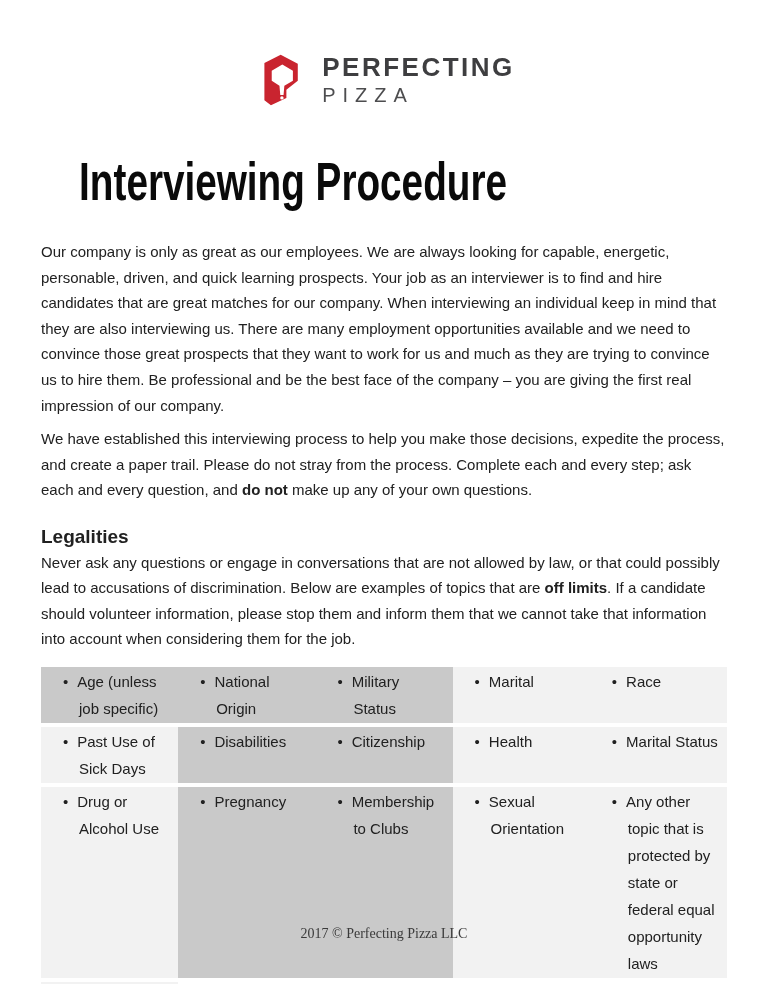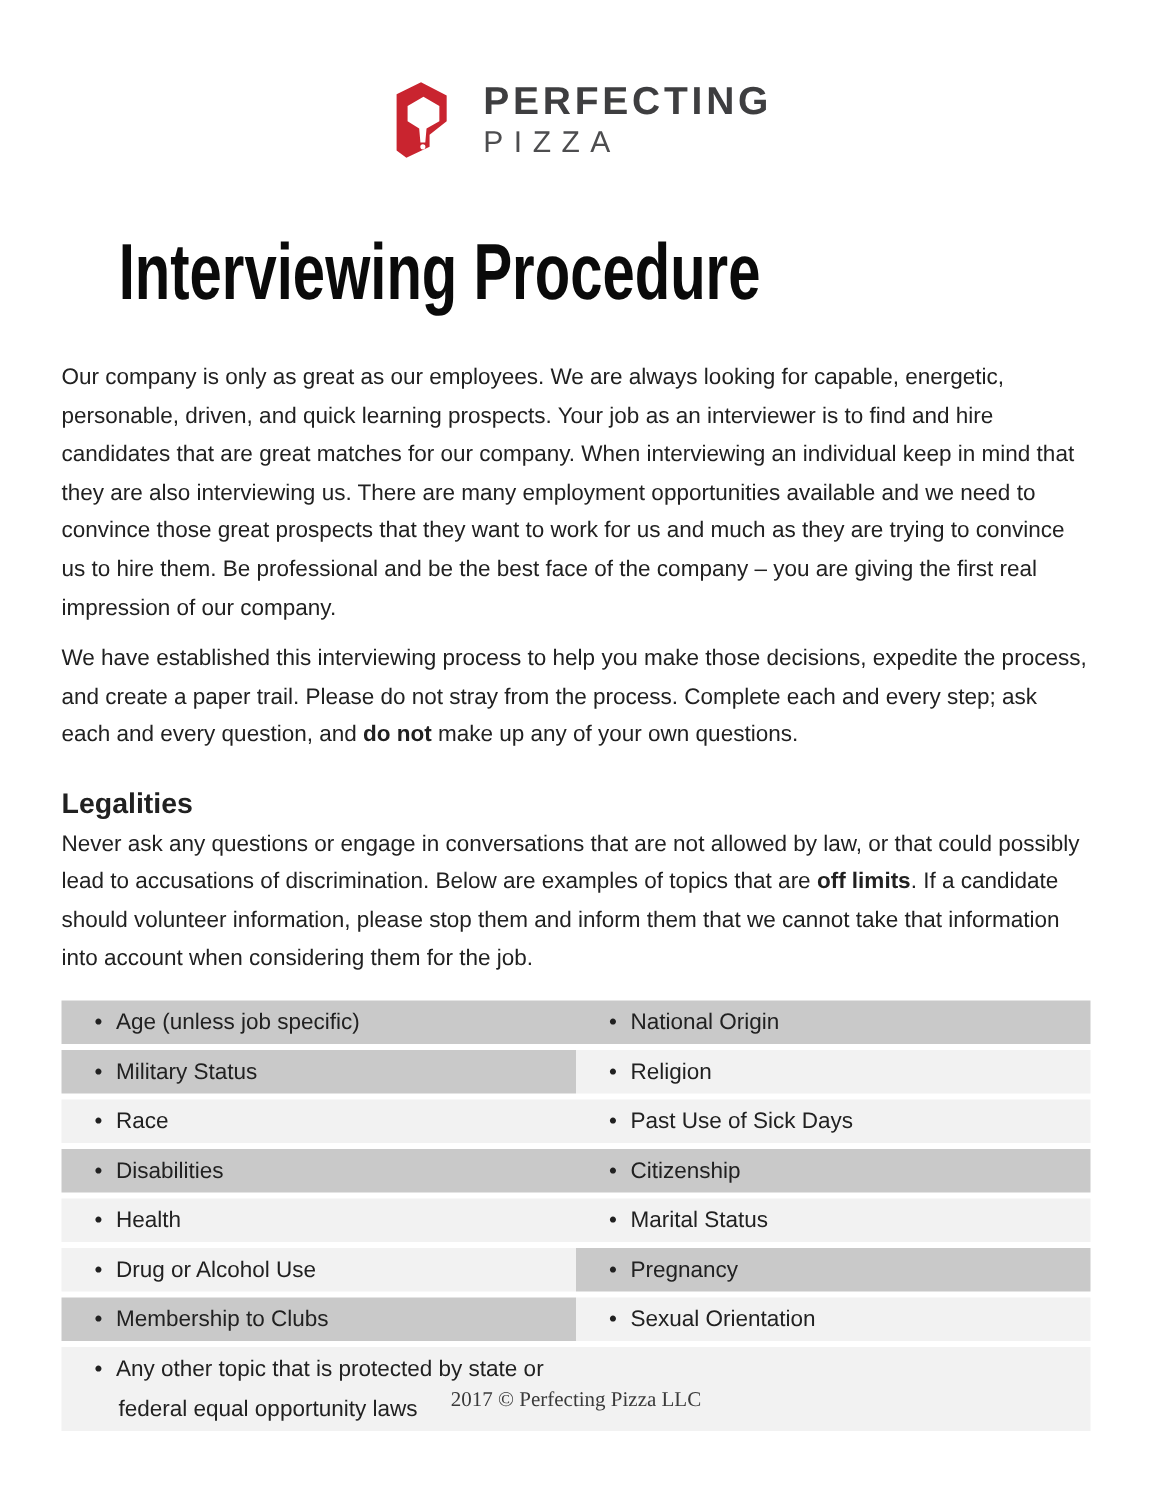--- a/index.html
+++ b/index.html
@@ -58,21 +58,21 @@
   .heading{
     margin-top:21px;
     font-size:19px;line-height:25.6px;font-weight:bold;color:var(--text);
   }
   strong{font-weight:bold;}
 
   
   .topic-table{
     margin-top:15px;
     display:grid;
-    grid-template-columns:repeat(2,1fr);
+    grid-template-columns:repeat(5,1fr);
     gap:4px 0;
   }
   .cell{
     font-size:15px;line-height:27px;
     padding:1px 8px 1px 38px;
     text-indent:-16px;
   }
   .cell::before{content:"\2022";margin-right:9px;}
   .cell.empty::before{content:"";margin-right:0;}
   .row-dark{background:var(--table-row-dark);}
@@ -114,21 +114,21 @@
 
     <div class="heading">Legalities</div>
 
     <p class="para"><span>Never ask any questions or engage in conversations that are not allowed by law, or that could possibly lead to accusations of discrimination. Below are examples of topics that are </span><strong>off limits</strong><span>. If a candidate should volunteer information, please stop them and inform them that we cannot take that information into account when considering them for the job.</span></p>
 
     <div class="topic-table">
       <div class="cell row-dark">Age (unless job specific)</div>
       <div class="cell row-dark">National Origin</div>
       <div class="cell row-dark">Military Status</div>
 
-      <div class="cell row-light">Religion</div>
+      <div class="cell row-light">Marital</div>
       <div class="cell row-light">Race</div>
       <div class="cell row-light">Past Use of Sick Days</div>
 
       <div class="cell row-dark">Disabilities</div>
       <div class="cell row-dark">Citizenship</div>
 
       <div class="cell row-light">Health</div>
       <div class="cell row-light">Marital Status</div>
       <div class="cell row-light">Drug or Alcohol Use</div>
 

